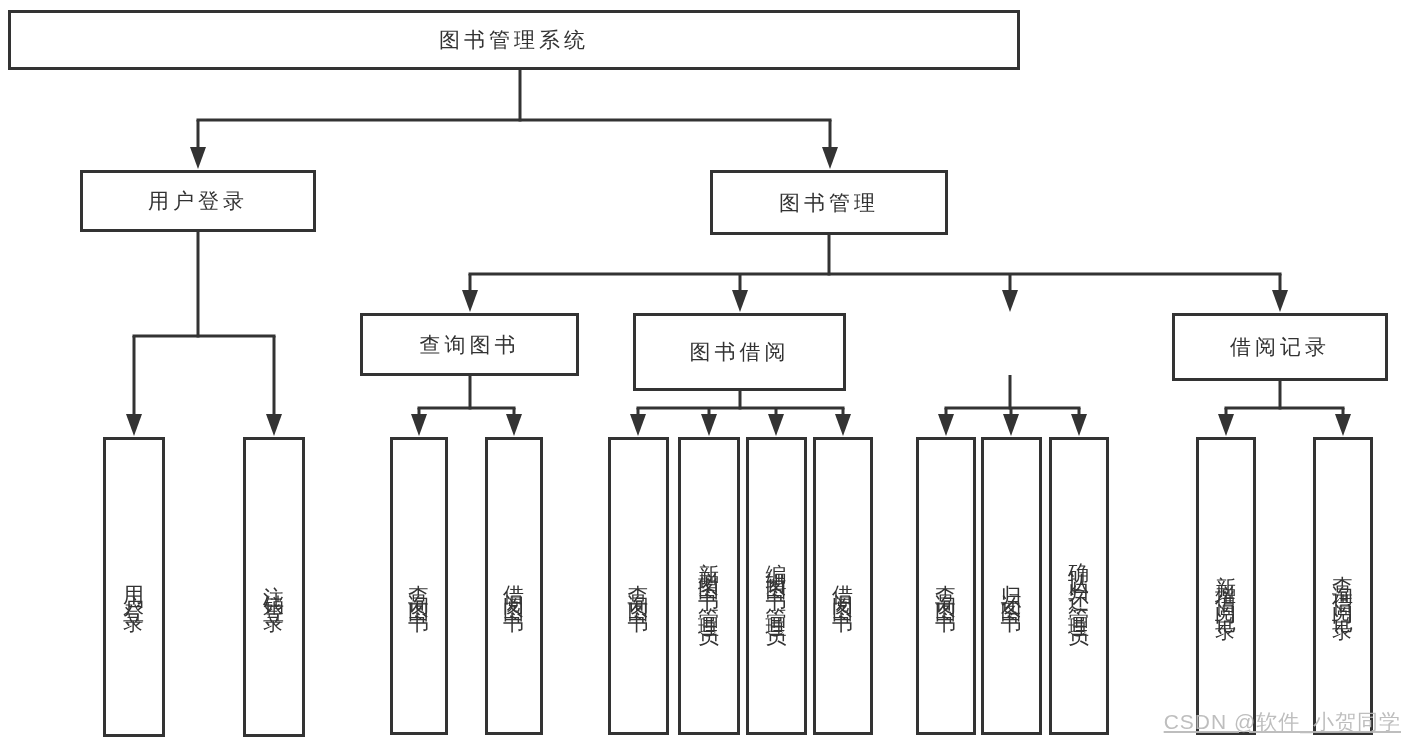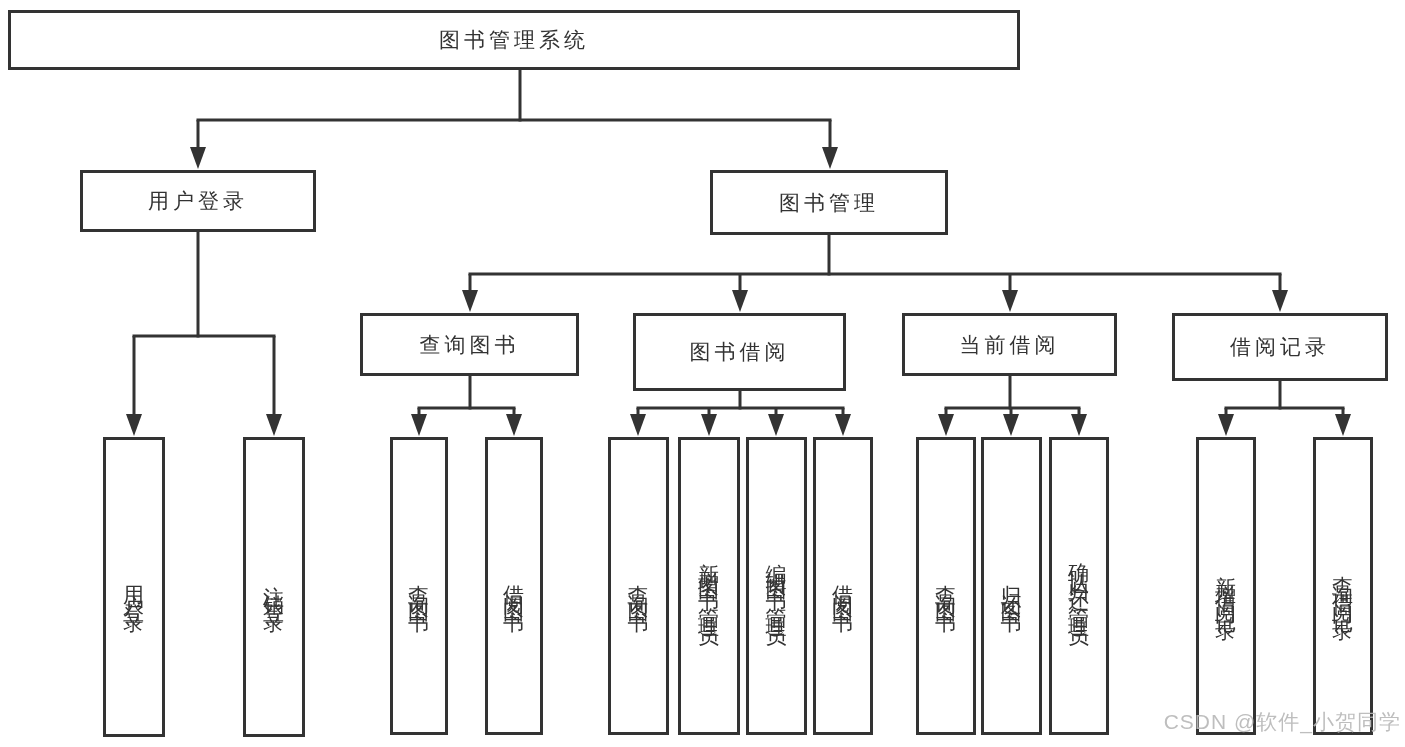--- a/index.html
+++ b/index.html
@@ -38,20 +38,21 @@
   #watermark{
     position:absolute;
     right:4px;
     top:708px;
     font-size:21px;
     letter-spacing:1px;
     color:#b9b9b9;
     opacity:0.92;
     z-index:5;
     white-space:nowrap;
+    text-decoration:underline;
   }
   
   #n-root{left:8px;top:10px;width:1012px;height:60px}
   #n-user-login{left:80px;top:170px;width:236px;height:62px}
   #n-book-mgmt{left:710px;top:170px;width:238px;height:65px}
   #n-cat-new{left:360px;top:313px;width:219px;height:63px}
   #n-cat-borrow{left:633px;top:313px;width:213px;height:78px}
   #n-cat-current{left:902px;top:313px;width:215px;height:63px}
   #n-cat-records{left:1172px;top:313px;width:216px;height:68px}
   #n-leaf-user-login{left:103px;top:437px;width:62px;height:300px}
@@ -152,23 +153,20 @@
   <div class="node" id="n-book-mgmt">
     <span class="h-label">图书管理</span>
   </div>
 
   <div class="node" id="n-cat-new">
     <span class="h-label">查询图书</span>
   </div>
   <div class="node" id="n-cat-borrow">
     <span class="h-label">图书借阅</span>
   </div>
-  <div class="node" id="n-cat-current">
-    <span class="h-label">当前借阅</span>
-  </div>
   <div class="node" id="n-cat-records">
     <span class="h-label">借阅记录</span>
   </div>
 
   <div class="node" id="n-leaf-user-login">
     <span class="v-label">用户登录</span>
   </div>
   <div class="node" id="n-leaf-logout">
     <span class="v-label">注销登录</span>
   </div>

